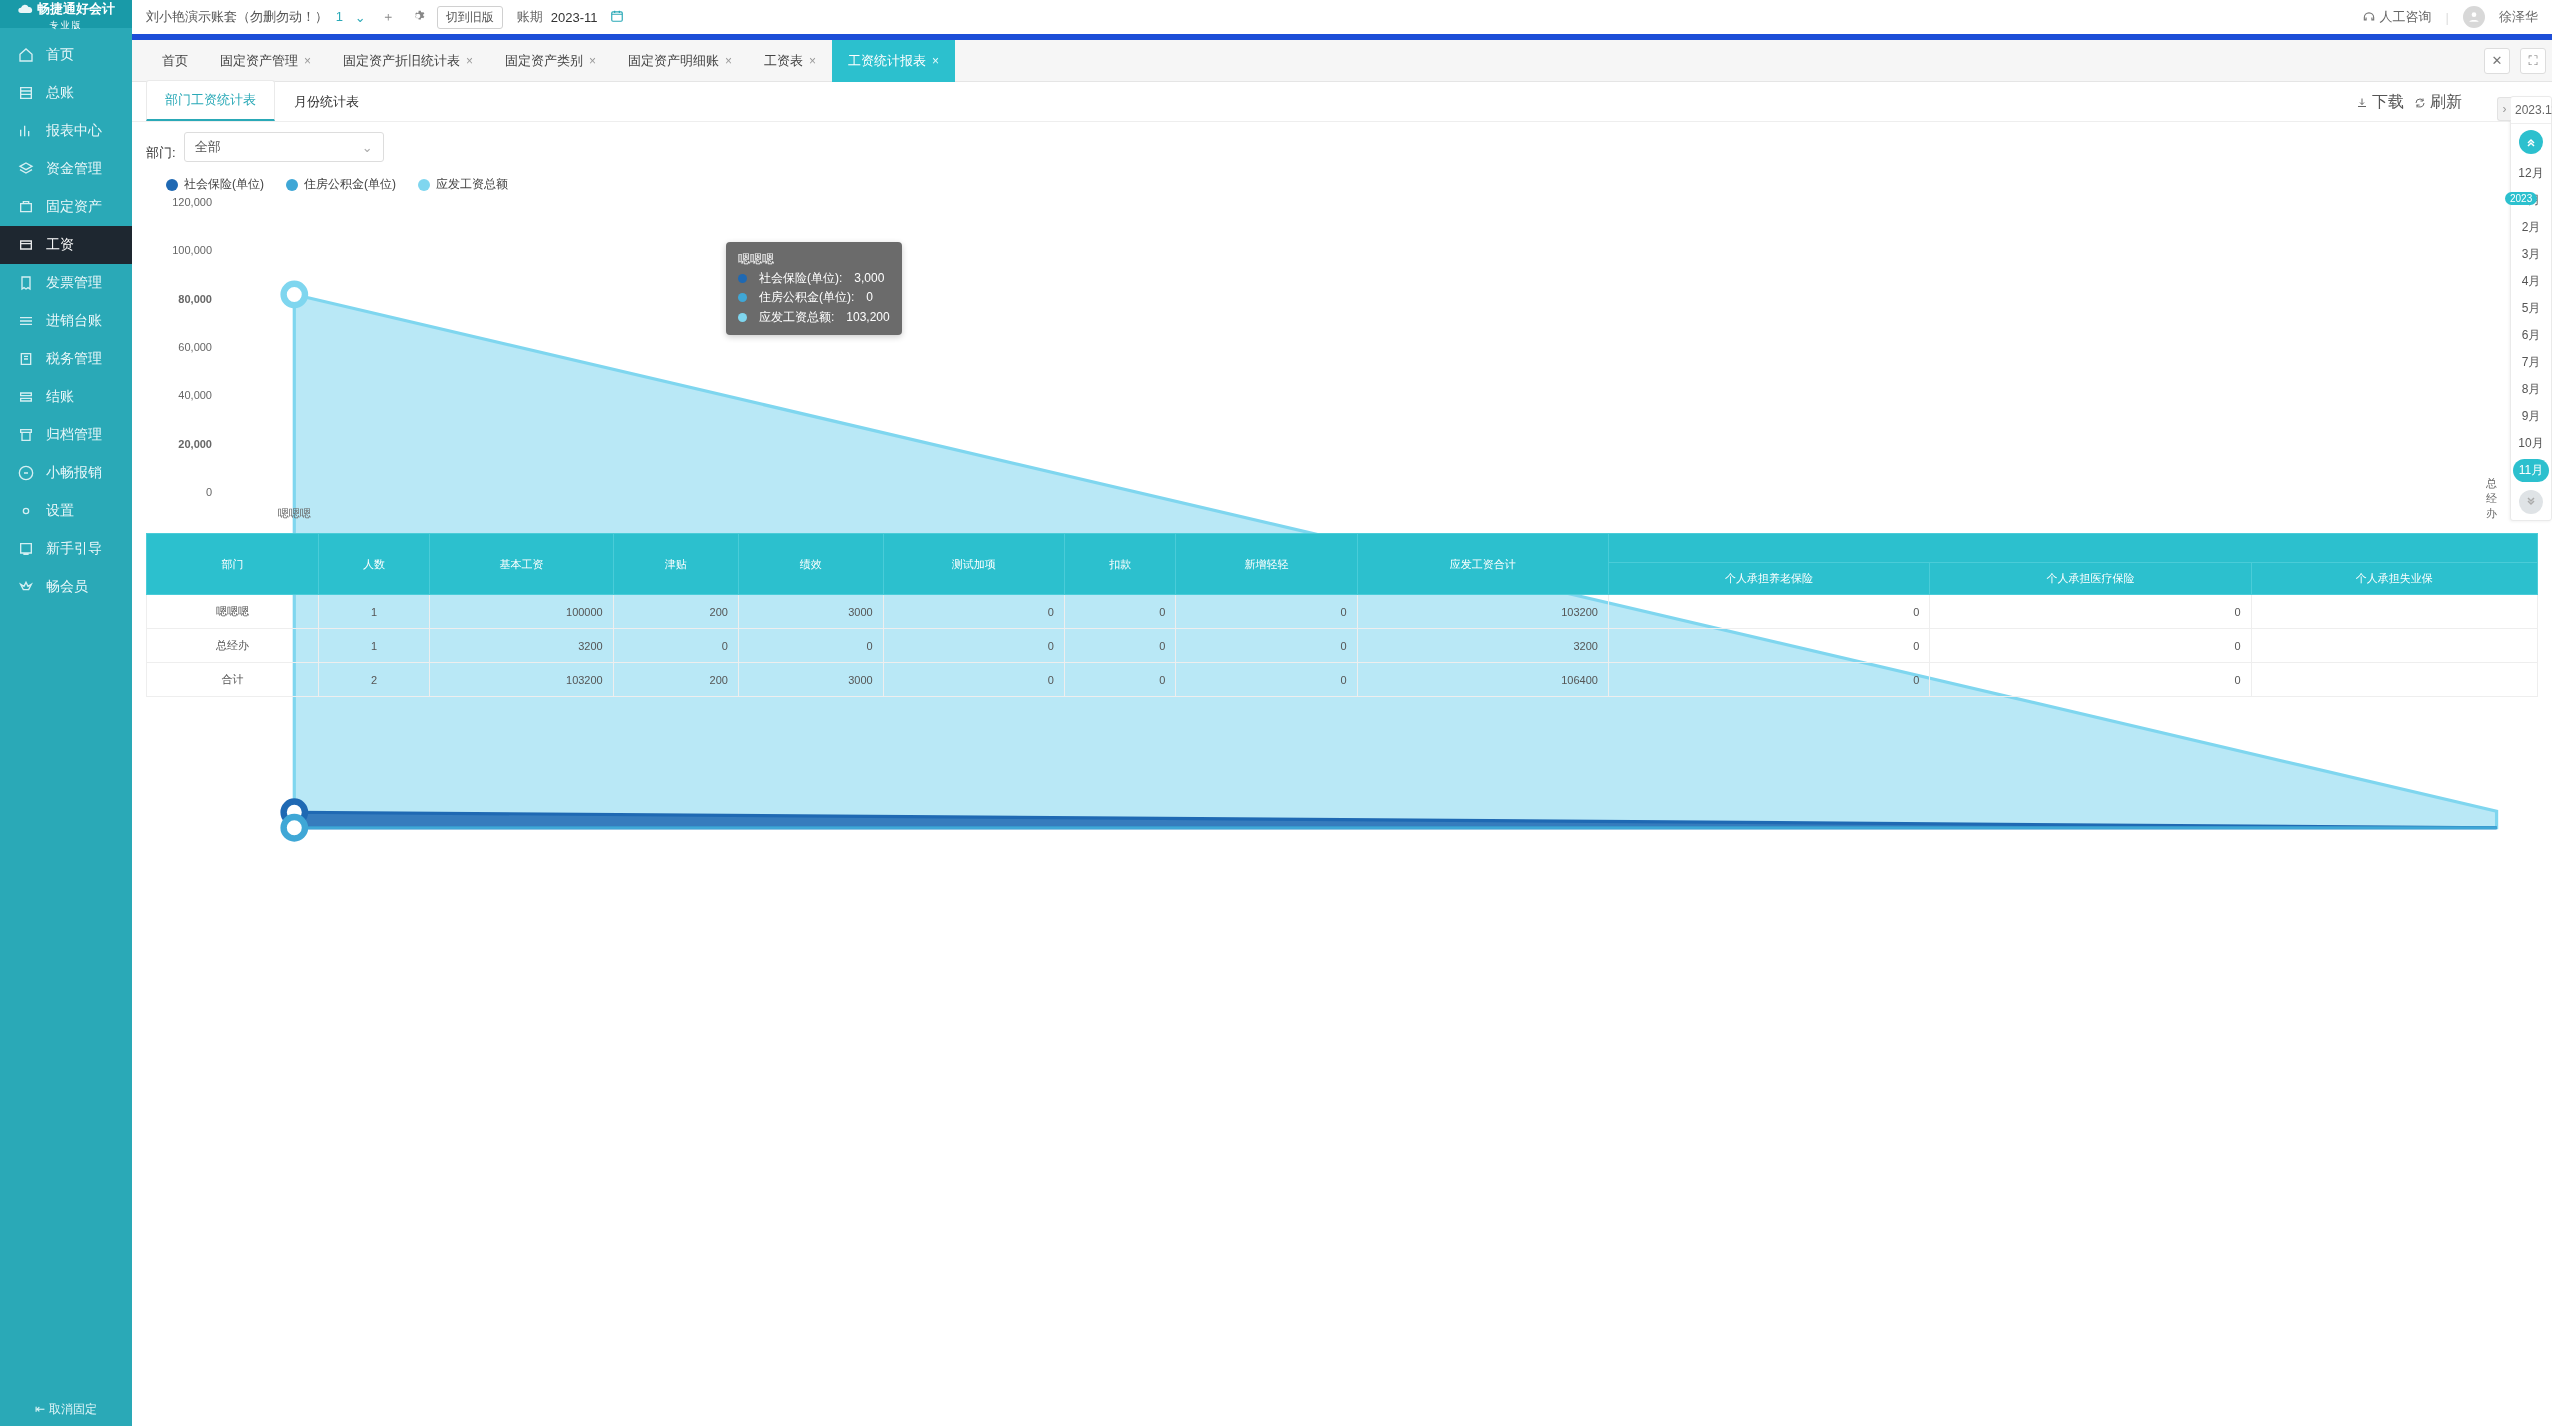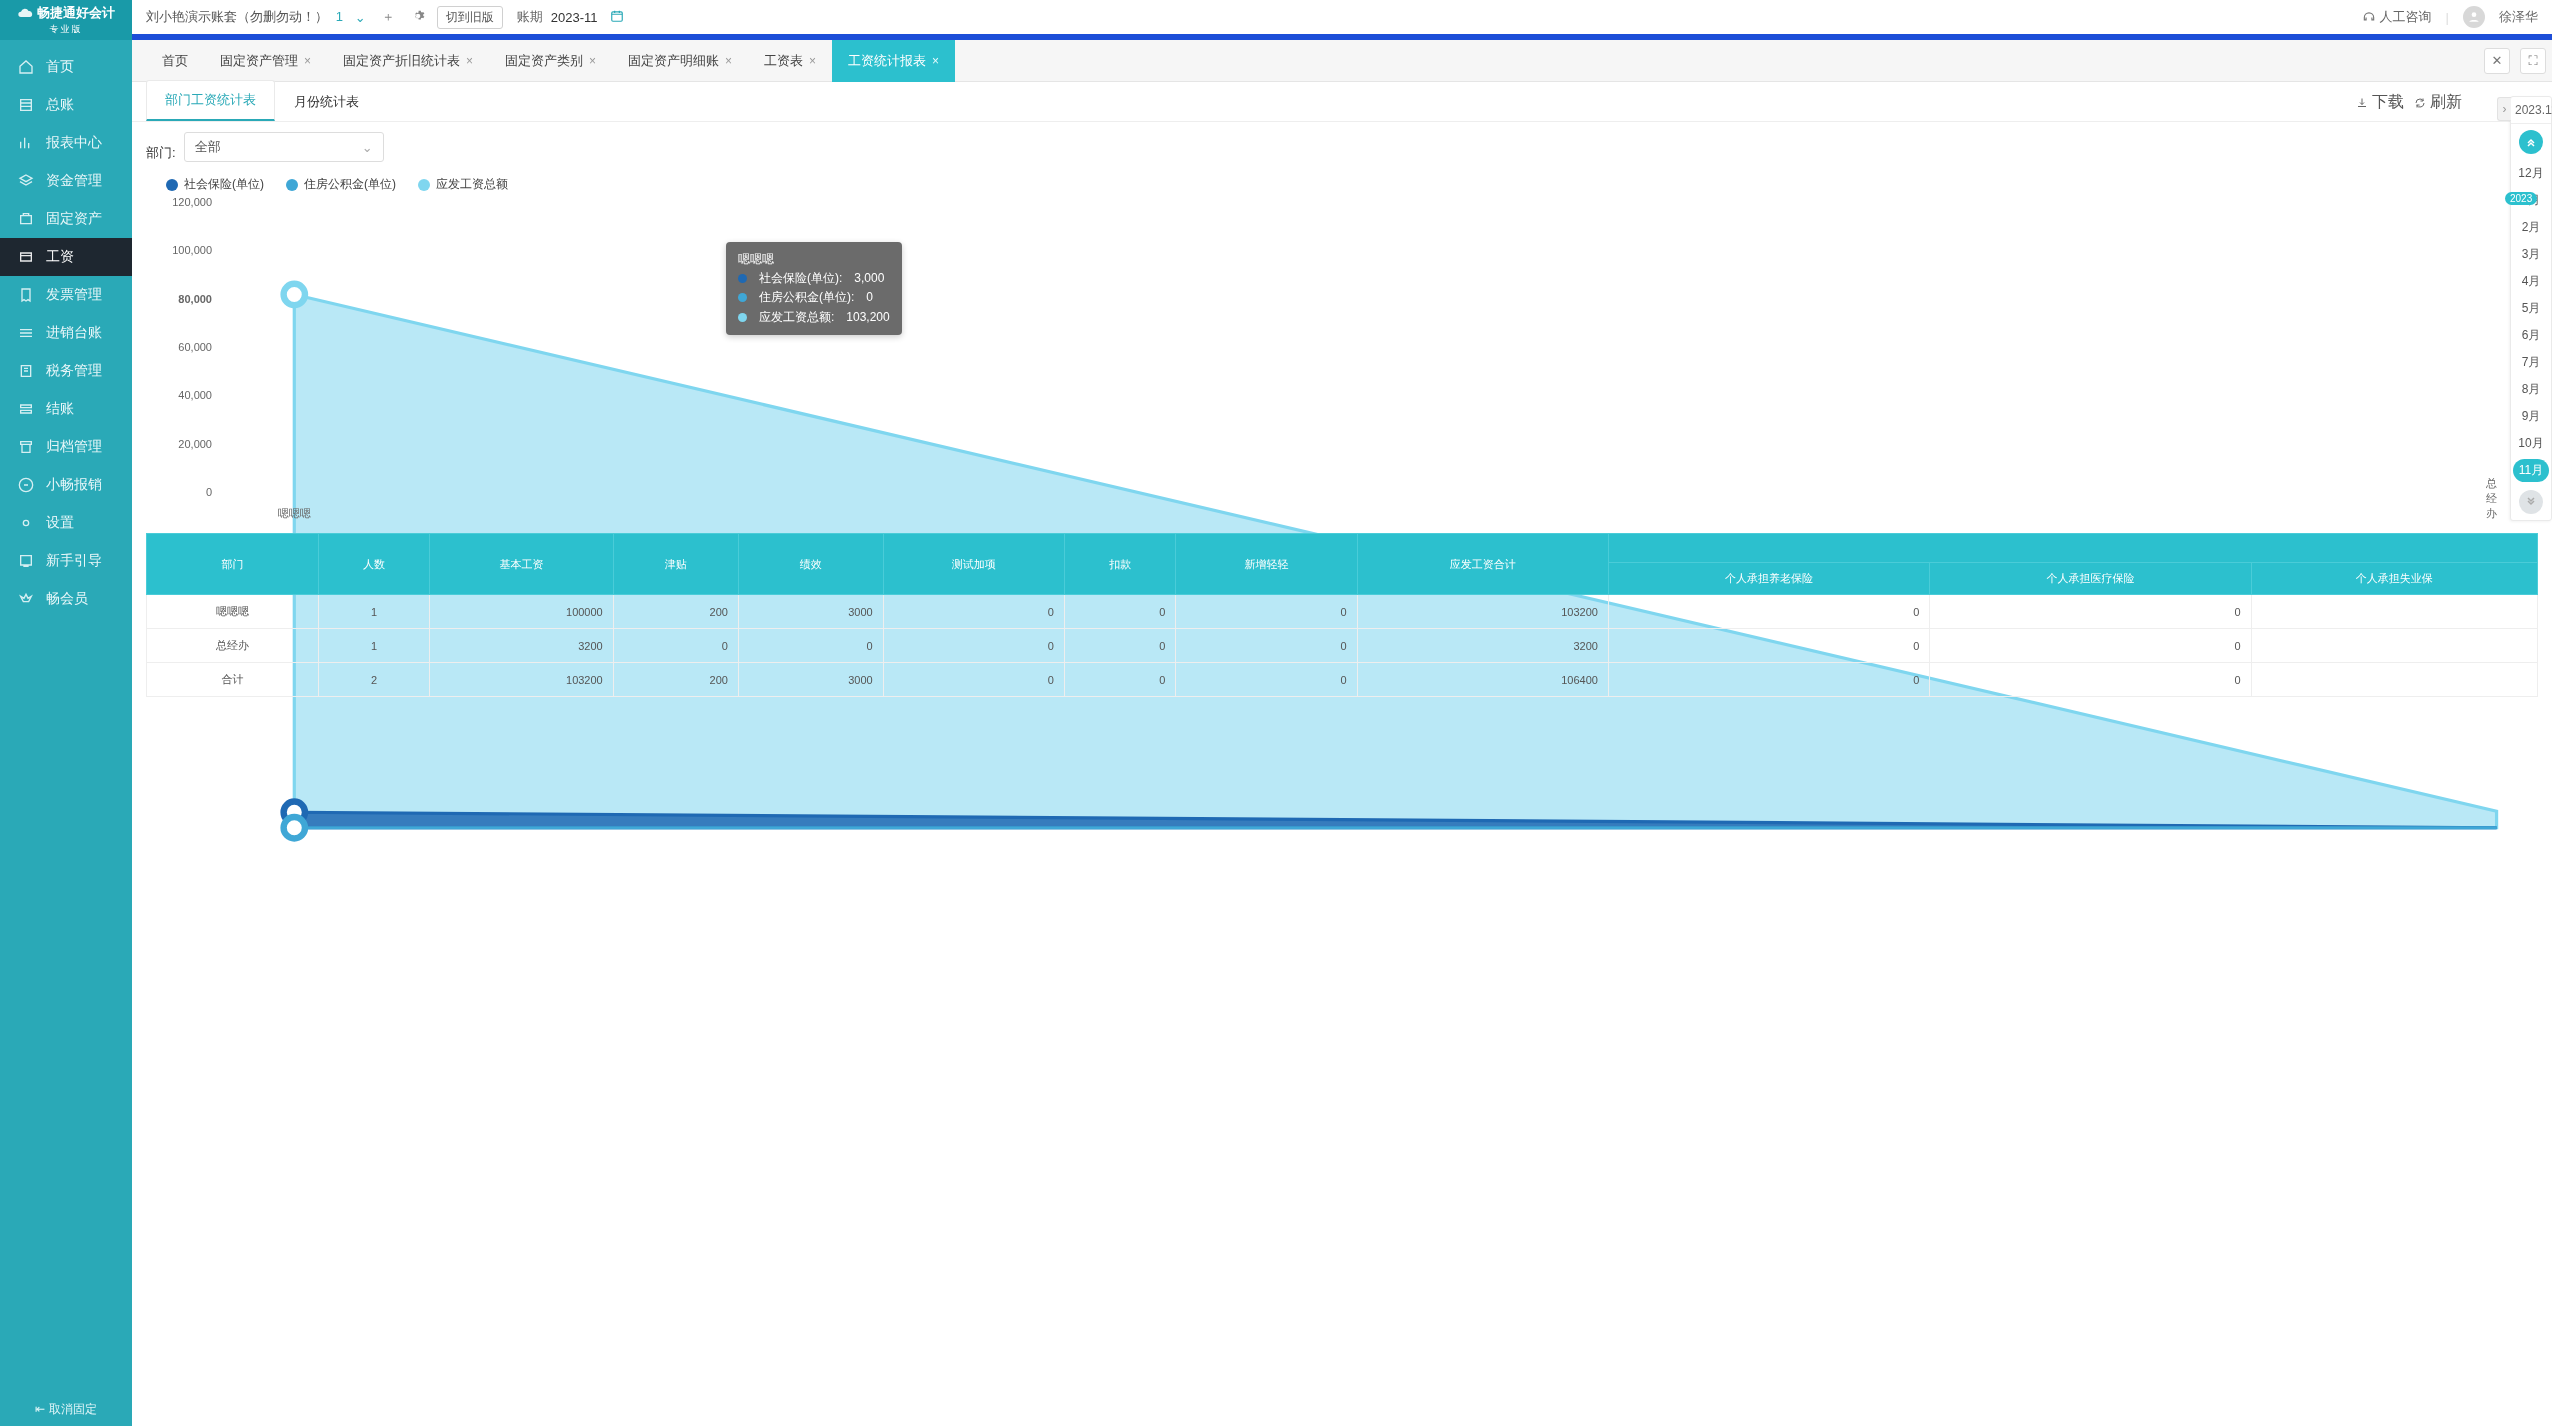--- a/index.html
+++ b/index.html
@@ -1,21 +1,21 @@
 <!DOCTYPE html>
 <html><head>
 <meta charset="utf-8">
 <style>
 *{box-sizing:border-box;margin:0;padding:0;font-family:"Microsoft YaHei","PingFang SC",Arial,sans-serif}
 body{background:#fff;color:#333;font-size:13px;overflow:hidden}
 .app{display:flex;height:100vh;width:100vw}
 
 
 .sidebar{width:132px;background:#2aa9b7;color:#fff;display:flex;flex-direction:column;flex:none}
-.logo{height:40px;background:#199aa8;display:flex;flex-direction:column;align-items:center;justify-content:center;font-size:12px}
+.logo{height:28px;background:#199aa8;display:flex;flex-direction:column;align-items:center;justify-content:space-between;font-size:12px}
 .logo-brand{display:flex;align-items:center;gap:4px;font-weight:bold;font-size:13px}
 .logo-sub{font-size:9px;margin-top:1px;letter-spacing:2px}
 .nav{flex:1;overflow:auto;padding-top:8px}
 .nav-item{display:flex;align-items:center;gap:12px;height:38px;padding:0 18px;font-size:14px;cursor:pointer;color:#e8f7f9}
 .nav-item.active{background:#1e2730;color:#fff}
 .nav-icon{width:16px;height:16px;flex:none;opacity:.9}
 .sidebar-footer{height:34px;display:flex;align-items:center;justify-content:center;gap:4px;font-size:12px;color:#dff5f8;cursor:pointer}
 
 
 .main{flex:1;display:flex;flex-direction:column;min-width:0;position:relative}
@@ -324,21 +324,21 @@
         <svg class="plot" viewBox="0 0 1100 310" preserveAspectRatio="none" id="plotsvg">
             <path d="M60,45.6 L1090,287.2666666666667 L1090,295 L60,295 Z" fill="rgba(127,214,239,0.55)" stroke="#7fd6ef" stroke-width="1.5"></path>
             <path d="M60,287.75 L1090,295 L1090,295 L60,295 Z" fill="rgba(31,105,179,0.85)" stroke="#1f69b3" stroke-width="1.5"></path>
             <path d="M60,295 L1090,295 L1090,295 L60,295 Z" fill="rgba(63,167,214,0.7)" stroke="#3fa7d6" stroke-width="1.5"></path>
             <circle cx="60" cy="45.6" r="5" fill="#fff" stroke="#7fd6ef" stroke-width="3"></circle>
             <circle cx="60" cy="287.75" r="5" fill="#fff" stroke="#1f69b3" stroke-width="3"></circle>
             <circle cx="60" cy="295" r="5" fill="#fff" stroke="#3fa7d6" stroke-width="3"></circle>
           </svg>
         <div id="ylabs">
             <div class="ylab" style="top: 95.1613%;">0</div>
-            <div class="ylab" style="top: 79.5699%;">20,000</div>
+            <div class="ylab" style="top: 79.5699%; font-weight: bold;">20,000</div>
             <div class="ylab" style="top: 63.9785%;">40,000</div>
             <div class="ylab" style="top: 48.3871%;">60,000</div>
             <div class="ylab" style="top: 32.7957%; font-weight: bold;">80,000</div>
             <div class="ylab" style="top: 17.2043%;">100,000</div>
             <div class="ylab" style="top: 1.6129%;">120,000</div>
           </div>
         <div id="xlabs">
             <div class="xlab" style="left: 5.45455%;">嗯嗯嗯</div>
             <div class="xlab" style="left: 99.0909%;">总经办</div>
           </div>

